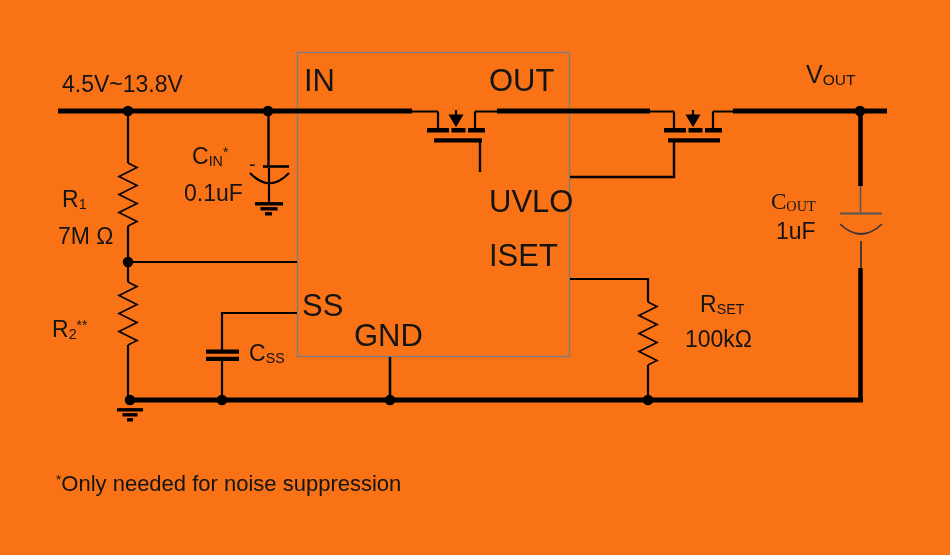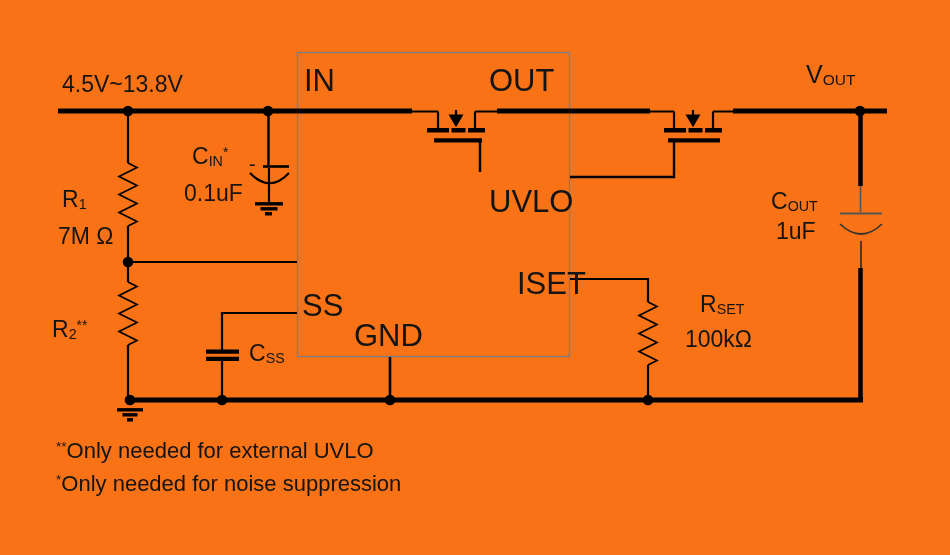--- a/index.html
+++ b/index.html
@@ -127,21 +127,21 @@
 
   <div class="lbl pin" style="left:489px;top:65px;">OUT</div>
 
   <div class="lbl pin" style="left:489px;top:186px;">UVLO</div>
 
 
   <div class="lbl pin" style="left:302px;top:290px;">SS</div>
 
   <div class="lbl pin" style="left:354px;top:320px;">GND</div>
 
-  <div class="lbl pin" style="left:489px;top:268px;margin-left:28px;">ISET</div>
+  <div class="lbl pin" style="left:489px;top:240px;">ISET</div>
 
   <div class="lbl" style="left:806px;top:62px;font-size:25px;">
     <span>V</span><span class="sb">OUT</span>
   </div>
 
   <div class="lbl comp" style="left:192px;top:145px;">
     <span>C</span><span class="sb">IN</span><span class="sp">*</span>
   </div>
   <div class="lbl comp" style="left:184px;top:182px;">0.1uF</div>
   <div class="lbl" style="left:249px;top:154px;font-size:20px;">-</div>
@@ -157,25 +157,22 @@
 
   <div class="lbl comp" style="left:249px;top:342px;">
     <span>C</span><span class="sb">SS</span>
   </div>
 
   <div class="lbl comp" style="left:700px;top:293px;text-align:center;">
     <span>R</span><span class="sb">SET</span>
   </div>
   <div class="lbl comp" style="left:685px;top:328px;">100kΩ</div>
 
-  <div class="lbl comp" style="left:771px;top:190px;">
+  <div class="lbl comp" style="left:771px;top:190px;font-family:Liberation Serif, serif;">
     <span>C</span><span class="sb">OUT</span>
   </div>
   <div class="lbl comp" style="left:776px;top:220px;">1uF</div>
 
-  <div class="lbl fn" style="left:56px;top:440px;">
-    <span class="fnmark">**</span><span>Only needed for external UVLO</span>
-  </div>
   <div class="lbl fn" style="left:56px;top:473px;">
     <span class="fnmark">*</span><span>Only needed for noise suppression</span>
   </div>
 
 </div>
 
 </body></html>

